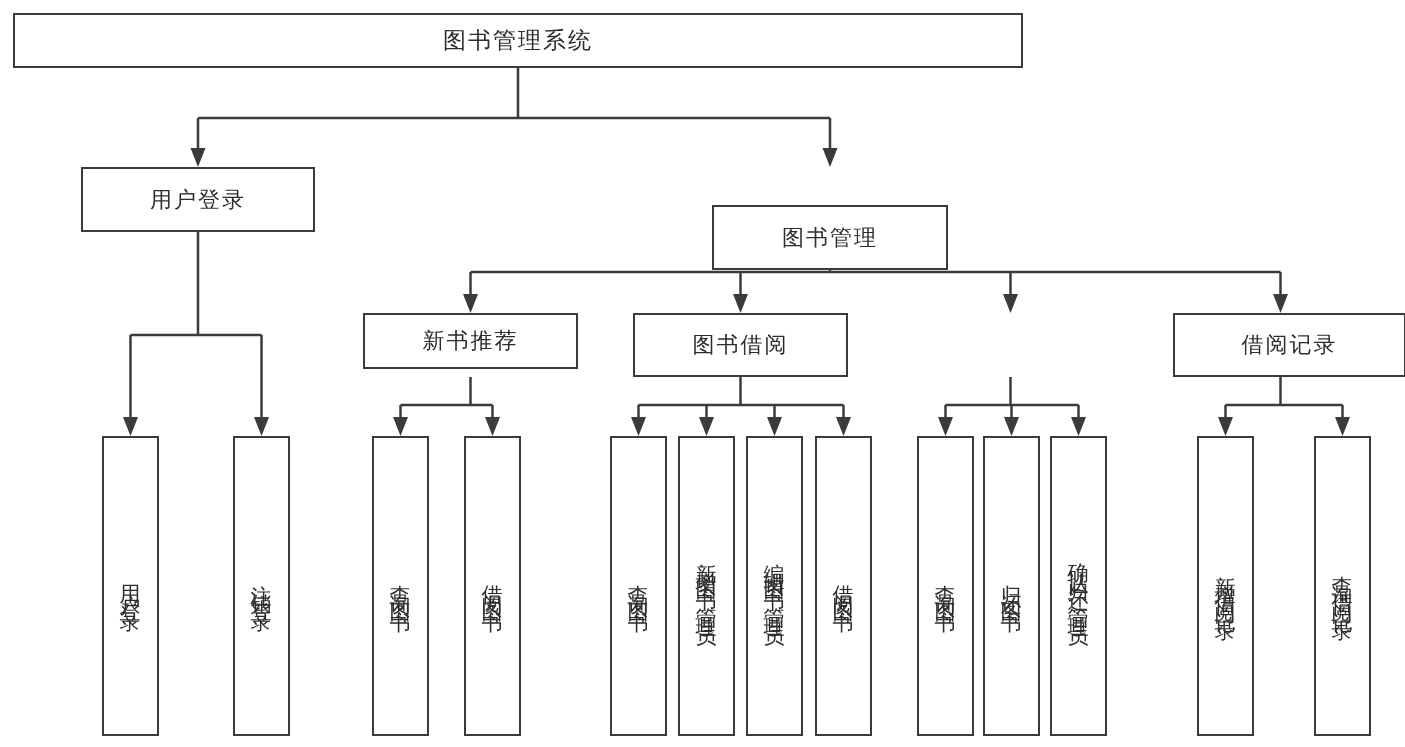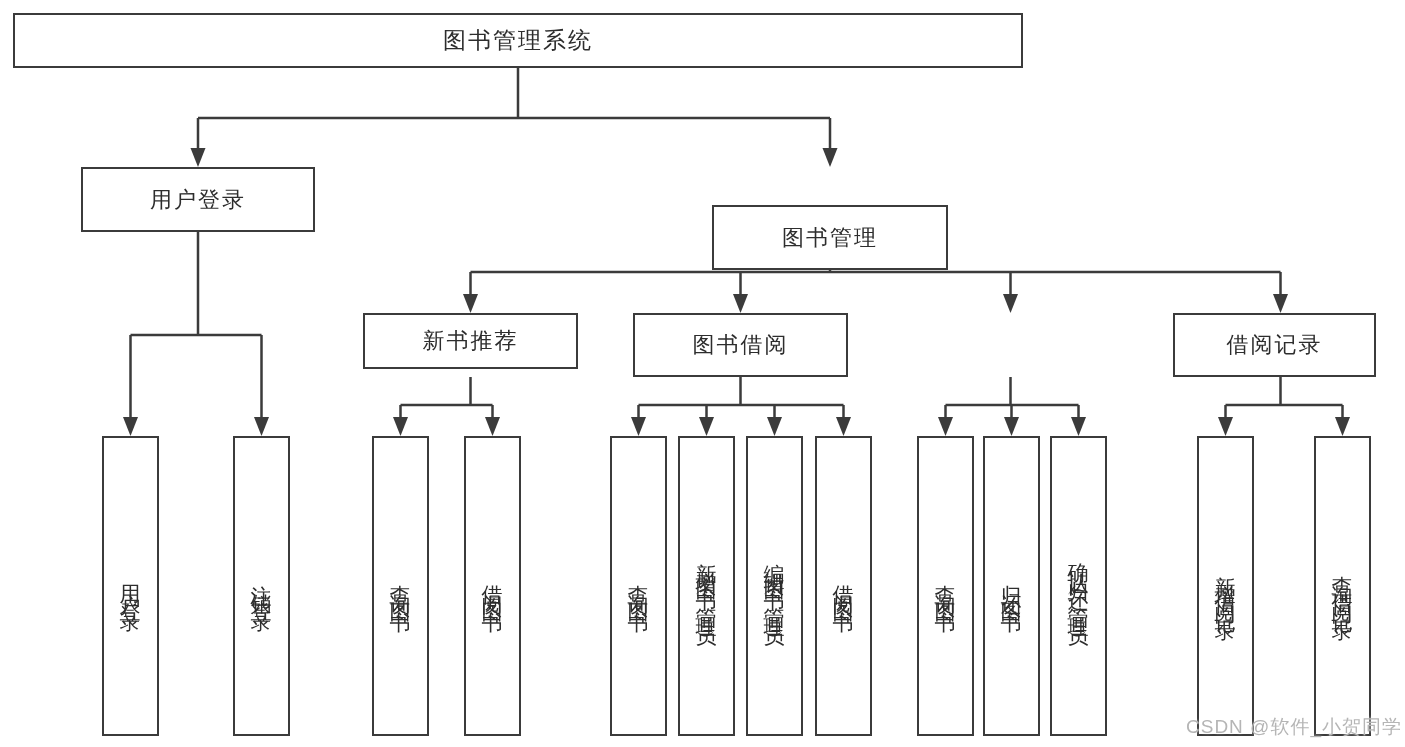--- a/index.html
+++ b/index.html
@@ -100,21 +100,21 @@
   <div class="node hnode" style="left:712px;top:167px;width:236px;height:65px;margin-top:38px;">
     <span>图书管理</span>
   </div>
 
   <div class="node hnode" style="left:363px;top:313px;width:215px;height:56px;">
     <span>新书推荐</span>
   </div>
   <div class="node hnode" style="left:633px;top:313px;width:215px;height:64px;text-align:center;">
     <span>图书借阅</span>
   </div>
-  <div class="node hnode" style="left:1173px;top:313px;width:203px;height:64px;">
+  <div class="node hnode" style="left:1173px;top:313px;width:233px;height:64px;">
     <span>借阅记录</span>
   </div>
 
   <div class="node vnode" style="left:102px;">
     <span class="vtext">用户登录</span>
   </div>
   <div class="node vnode" style="left:233px;">
     <span class="vtext">注销登录</span>
   </div>
 
@@ -148,15 +148,14 @@
     <span class="vtext">确认归还（管理员）</span>
   </div>
 
   <div class="node vnode" style="left:1197px;">
     <span class="vtext">新增借阅记录</span>
   </div>
   <div class="node vnode" style="left:1314px;">
     <span class="vtext">查询借阅记录</span>
   </div>
 
-  <div class="watermark">CSDN @软件_小贺同学</div>
 
 </div>
 
 </body></html>

